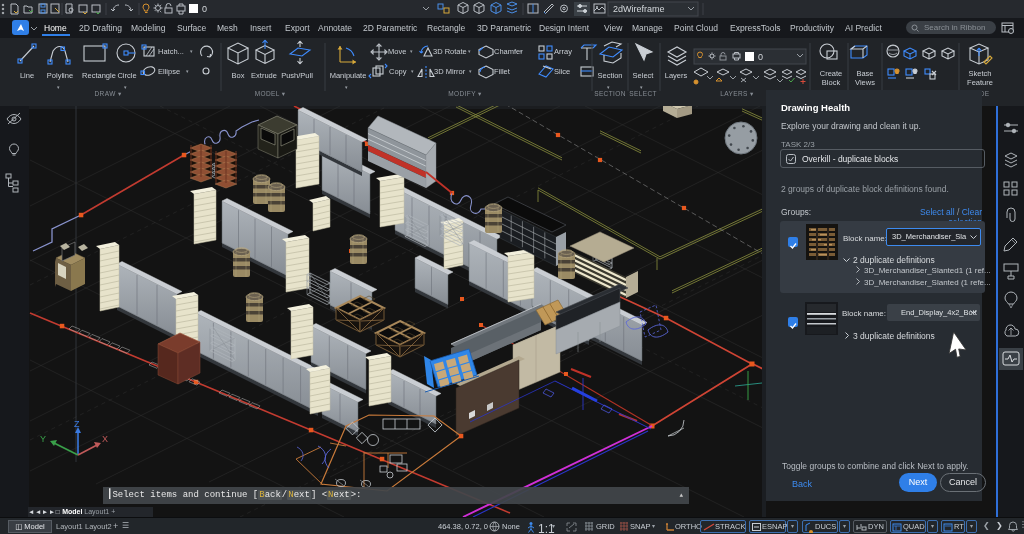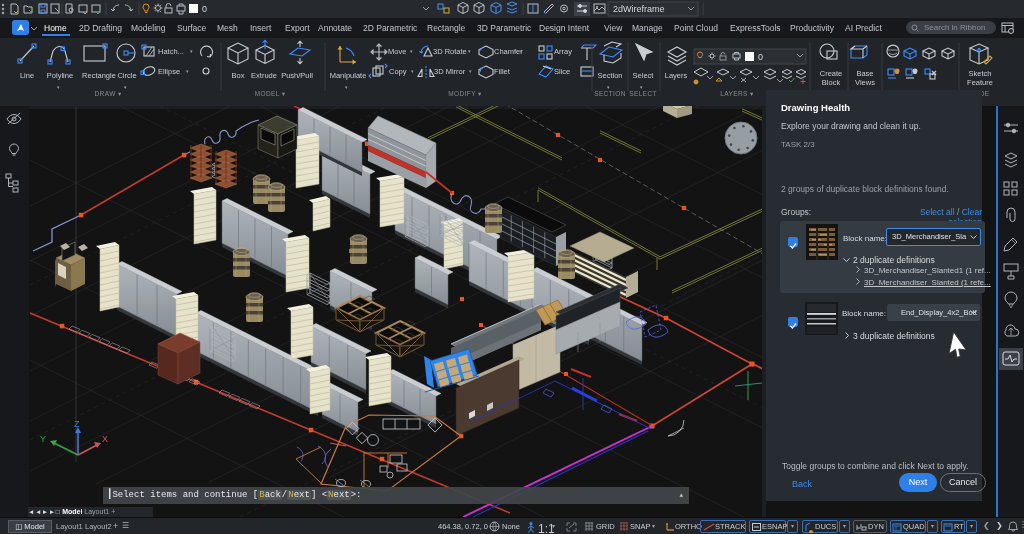--- a/index.html
+++ b/index.html
@@ -891,20 +891,27 @@
 <text x="40" y="442" fill="#3aa04a" font-size="9" font-family="Liberation Sans">Y</text>
 <text x="102" y="442" fill="#c05a5a" font-size="9" font-family="Liberation Sans">X</text>
     </svg>
 <div class="abs" id="cmdbar" style="left:103px;top:487px;width:586px;height:17px;background:rgba(66,70,74,0.93);font-family:'Liberation Mono',monospace;font-size:9px;color:#e8e8e8;line-height:17px;padding-left:4px;box-sizing:border-box;">┃Select items and continue [<span class="kw"><b>B</b>ack</span>/<span class="kw"><b>N</b>ext</span>] &lt;<span class="kw"><b>N</b>ext</span>&gt;:<span style="position:absolute;right:6px;top:0;color:#c8c8c8;font-size:6px;">▲</span></div>
 <div class="abs" id="laystrip" style="left:28px;top:507px;width:125px;height:10px;background:#23262b;color:#c8ccd1;font-size:7px;line-height:10px;"><span style="color:#d8dce0;letter-spacing:0.5px;font-size:6.5px;">◄◄►►□</span> <span style="color:#fff;font-weight:bold;">Model</span> <span style="color:#9aa0a6;">Layout1</span> <span style="color:#9aa0a6;">+</span></div>
 <div class="abs" id="panelgutter"></div>
 <div class="abs" id="panel">
 <div style="position:absolute;left:15px;top:12px;color:#fff;font-size:9.5px;font-weight:bold;">Drawing Health</div>
 <div style="position:absolute;left:15px;top:31px;color:#c3c7cc;font-size:8.5px;">Explore your drawing and clean it up.</div>
 <div style="position:absolute;left:15px;top:50px;color:#9aa0a6;font-size:8px;">TASK 2/3</div>
+<div style="position:absolute;left:14px;top:59px;width:205px;height:19px;border:1px solid #565c63;border-radius:3px;box-sizing:border-box;">
+<svg style="position:absolute;left:5px;top:4px" width="11" height="11">
+          <rect x="0.5" y="0.5" width="9" height="9" rx="2" stroke="#b9bec4" fill="none"></rect>
+          <path d="M2.5 5l2 2 3-4" stroke="#b9bec4" fill="none"></path>
+        </svg>
+<span style="position:absolute;left:21px;top:4px;color:#e4e6e9;font-size:8.5px;">Overkill - duplicate blocks</span>
+</div>
 <div style="position:absolute;left:15px;top:94px;color:#9aa0a6;font-size:8.5px;">2 groups of duplicate block definitions found.</div>
 <div style="position:absolute;left:15px;top:117px;color:#c3c7cc;font-size:8.5px;">Groups:</div>
 <div style="position:absolute;left:128px;top:117px;font-size:8.5px;color:#3d8bf0;text-align:right;">Select all <span style="color:#9aa0a6;">/</span> Clear selection</div>
 <div style="position:absolute;left:14px;top:131px;width:205px;height:72px;background:#353b43;border-radius:3px;">
 <div style="position:absolute;left:8px;top:16px;width:10px;height:10px;background:#2f7fe8;border-radius:2px;"><svg width="10" height="10">
             <path d="M2.5 5l2 2 3.5-4.5" stroke="#fff" stroke-width="1.3" fill="none"></path>
           </svg></div>
 <svg style="position:absolute;left:26px;top:3px" width="32" height="36">
           <rect width="32" height="36" fill="#151310"></rect>
           <g fill="#7a5c36">
@@ -932,21 +939,21 @@
 <div style="position:absolute;left:106px;top:7px;width:95px;height:18px;background:#23262b;border:1px solid #3d8bf0;border-radius:2px;box-sizing:border-box;color:#dfe2e5;font-size:7.5px;line-height:16px;padding-left:5px;white-space:nowrap;overflow:hidden;">3D_Merchandiser_Sla&nbsp;&nbsp;&nbsp;&nbsp;&nbsp;&nbsp;</div>
         <svg style="position:absolute;left:190px;top:14px" width="7" height="5">
           <path d="M0.5 0.5l3 3 3-3" stroke="#c9ced4" fill="none"></path>
         </svg>
 <div style="position:absolute;left:63px;top:34px;color:#d8dbde;font-size:8.5px;"><svg width="7" height="6" style="margin-right:3px">
             <path d="M0.5 1.5l3 3 3-3" stroke="#c9ced4" fill="none"></path>
           </svg>2 duplicate definitions</div>
 <div style="position:absolute;left:76px;top:45px;color:#c3c7cc;font-size:8px;white-space:nowrap;"><svg width="5" height="7" style="margin-right:3px">
             <path d="M0.5 0.5l3 3-3 3" stroke="#b0b5ba" fill="none"></path>
           </svg>3D_Merchandiser_Slanted1 (1 ref...</div>
-<div style="position:absolute;left:76px;top:57px;color:#c3c7cc;font-size:8px;white-space:nowrap;text-decoration:underline;"><svg width="5" height="7" style="margin-right:3px">
+<div style="position:absolute;left:76px;top:57px;color:#c3c7cc;font-size:8px;white-space:nowrap;"><svg width="5" height="7" style="margin-right:3px">
             <path d="M0.5 0.5l3 3-3 3" stroke="#b0b5ba" fill="none"></path>
           </svg>3D_Merchandiser_Slanted (1 refe...</div>
 </div>
 <div style="position:absolute;left:22px;top:227px;width:10px;height:10px;background:#2f7fe8;border-radius:2px;"><svg width="10" height="10">
           <path d="M2.5 5l2 2 3.5-4.5" stroke="#fff" stroke-width="1.3" fill="none"></path>
         </svg></div>
 <svg style="position:absolute;left:39px;top:212px" width="33" height="33">
         <rect width="33" height="33" fill="#17191d"></rect>
         <rect x="2" y="2" width="29" height="8" fill="#26292d"></rect>
         <rect x="2" y="11" width="29" height="1.8" fill="#d8dbde"></rect>

